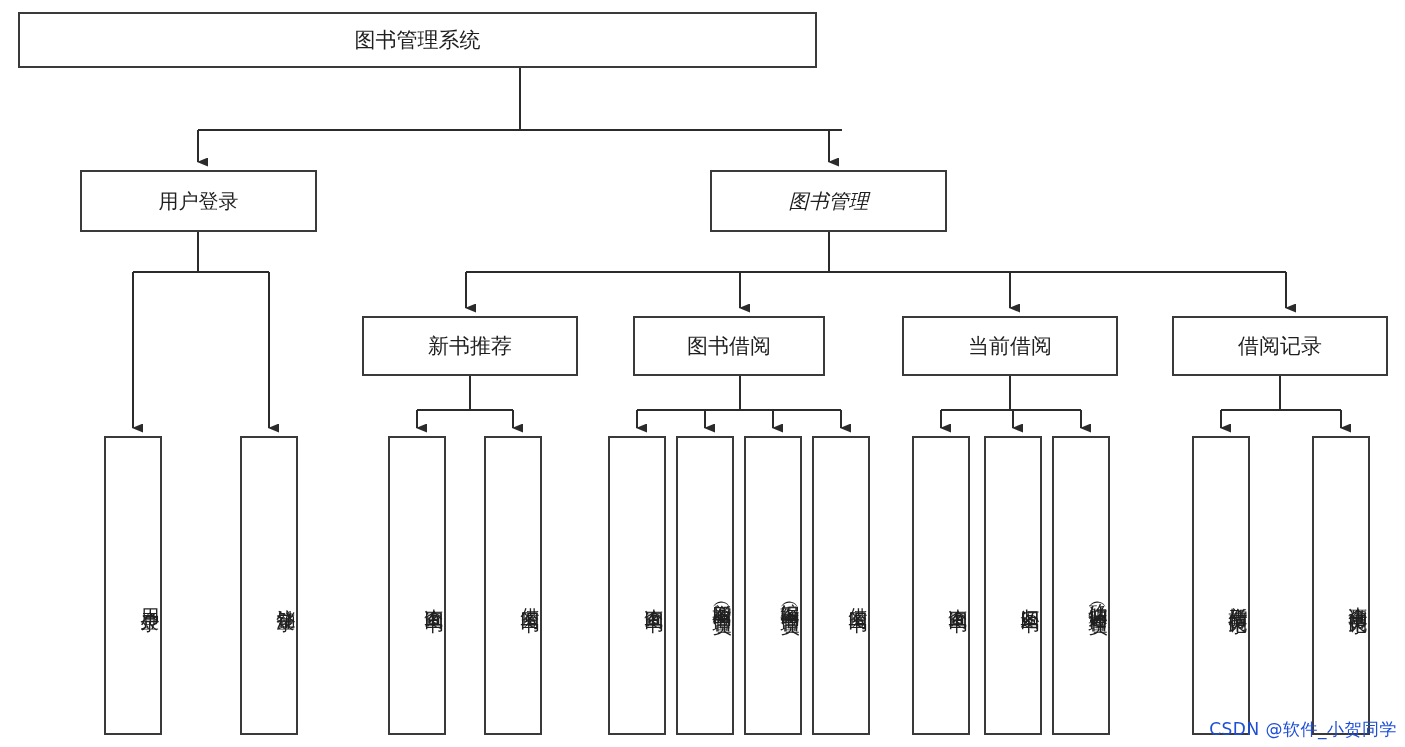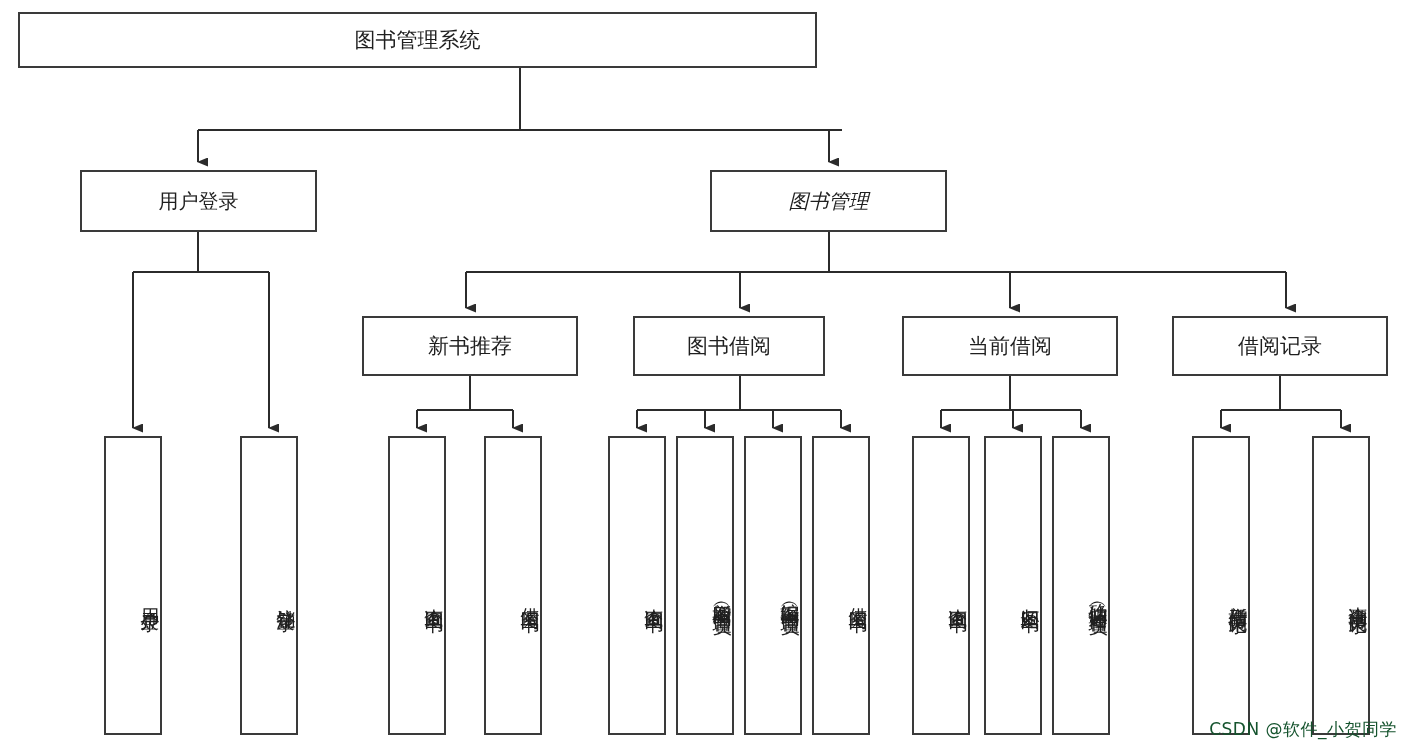--- a/index.html
+++ b/index.html
@@ -62,21 +62,21 @@
     white-space: pre;
   }
   .node.leaf .node-label {
     white-space: normal;
   }
   #watermark {
     position: absolute;
     right: 8px;
     bottom: 6px;
     font-size: 17px;
-    color: #14532d;
+    color: #1d4ed8;
     letter-spacing: 0.5px;
     z-index: 5;
     user-select: none;
     pointer-events: none;
   }
 </style>
 </head>
 <body>
 
 <div id="diagram-root">

